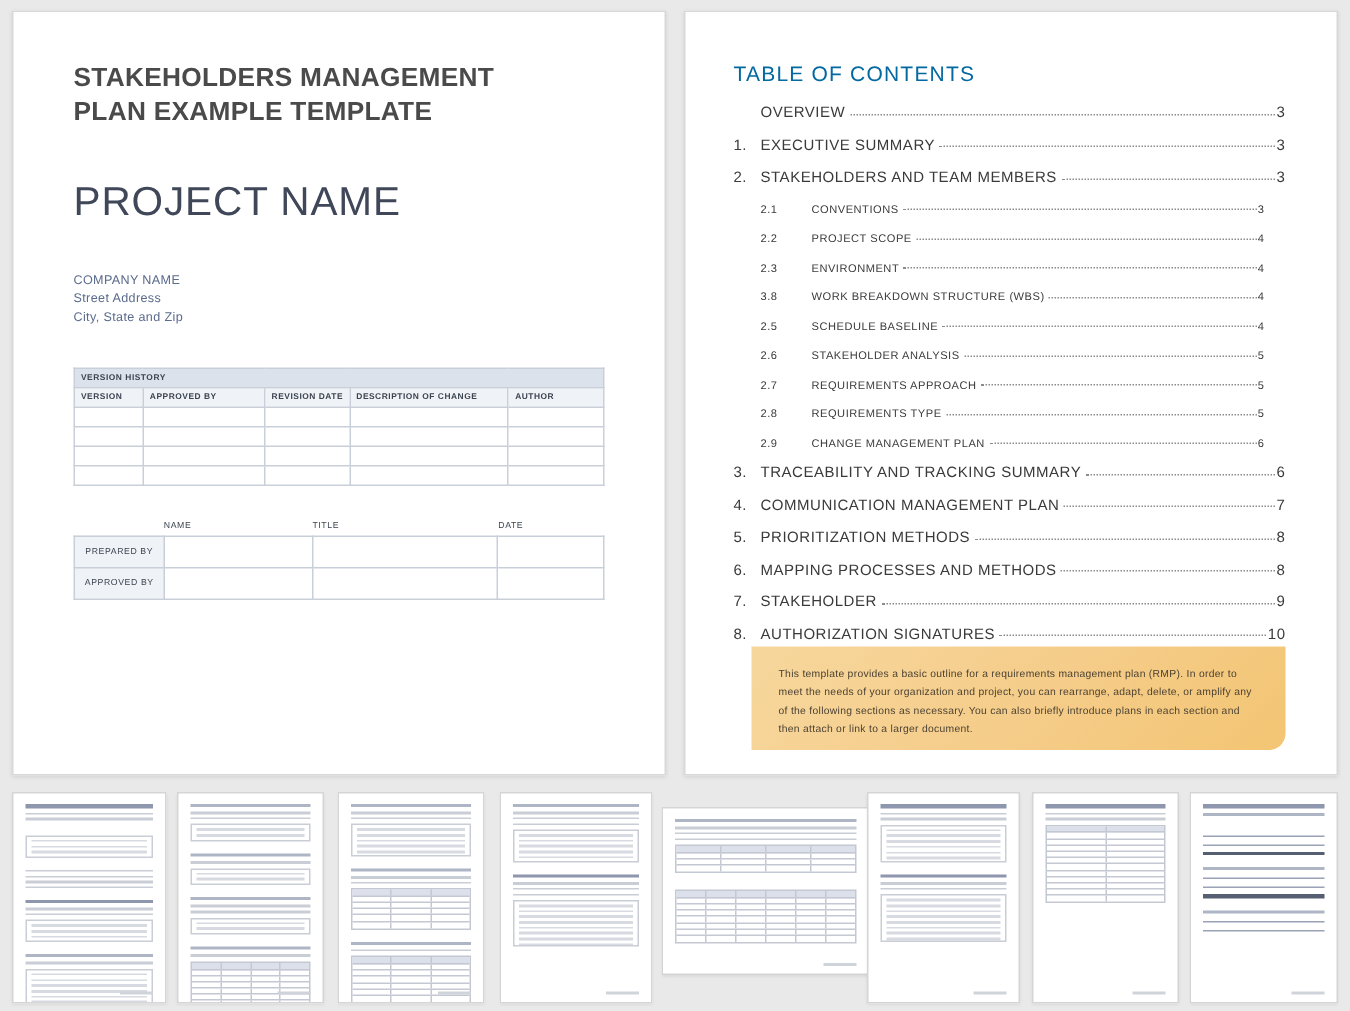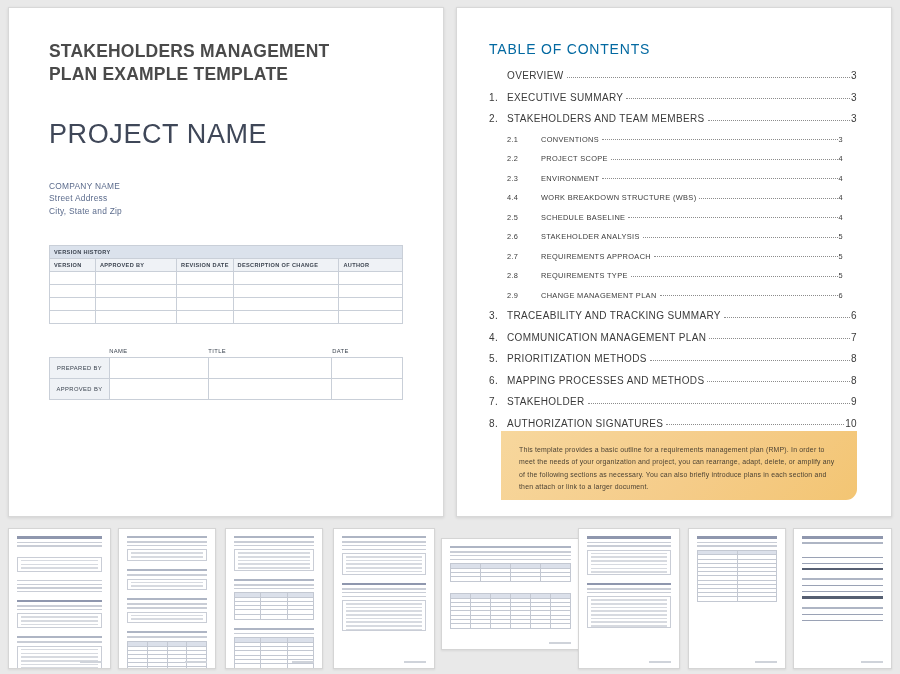--- a/index.html
+++ b/index.html
@@ -312,21 +312,21 @@
             <span class="toc-dots"></span>
             <span class="toc-page">4</span>
           </div>
           <div class="toc-row lvl2">
             <span class="toc-num">2.3</span>
             <span class="toc-label">ENVIRONMENT</span>
             <span class="toc-dots"></span>
             <span class="toc-page">4</span>
           </div>
           <div class="toc-row lvl2">
-            <span class="toc-num">4.4</span>
+            <span class="toc-num">3.8</span>
             <span class="toc-label">WORK BREAKDOWN STRUCTURE (WBS)</span>
             <span class="toc-dots"></span>
             <span class="toc-page">4</span>
           </div>
           <div class="toc-row lvl2">
             <span class="toc-num">2.5</span>
             <span class="toc-label">SCHEDULE BASELINE</span>
             <span class="toc-dots"></span>
             <span class="toc-page">4</span>
           </div>

